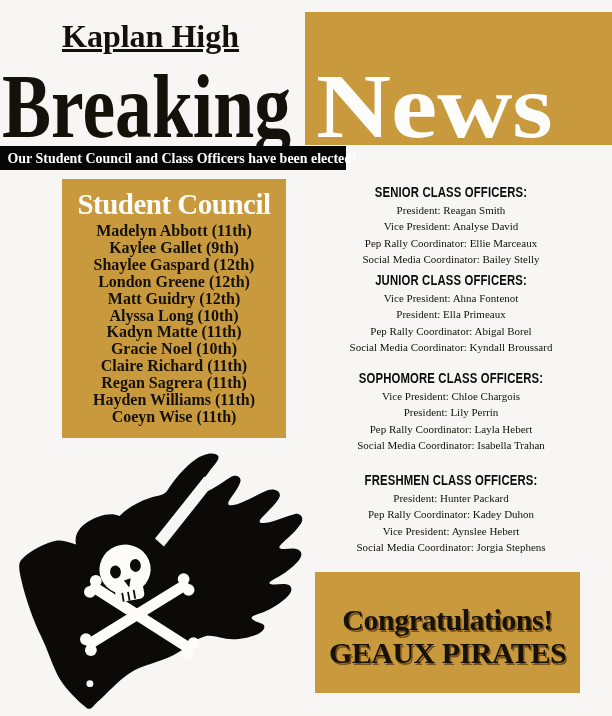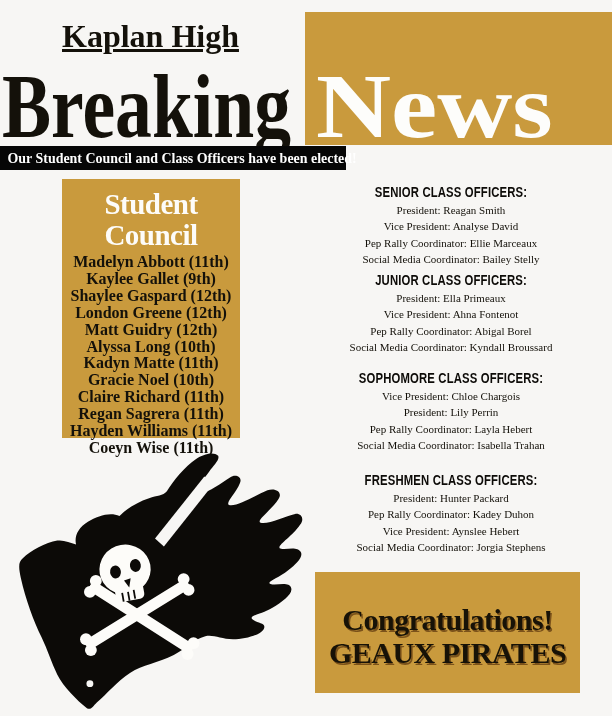--- a/index.html
+++ b/index.html
@@ -14,21 +14,21 @@
   }
   .headline{position:absolute; top:60px; margin:0; font-weight:bold; font-size:92px; line-height:1; white-space:nowrap;}
   .headline.black{left:2px; color:#14110a; transform:scaleX(0.80); transform-origin:0 0;}
   .headline.white{left:316px; color:#fdfdfb; transform:scaleX(1.13); transform-origin:0 0;}
   .banner{
     position:absolute; left:0; top:146px; width:346px; height:24px; background:#060606;
     color:#ffffff; font-weight:bold; font-size:15px; line-height:24px;
   }
   .banner span{display:inline-block; padding-left:8px; transform:scaleX(0.93); transform-origin:0 50%; white-space:nowrap;}
   .council{
-    position:absolute; left:62px; top:179px; width:178px; height:259px; background:#c99a3d;
+    position:absolute; left:62px; top:179px; width:224px; height:259px; background:#c99a3d;
     text-align:center;
   }
   .council h3{
     margin:10px 0 3px 0; color:#fdfcf9; font-size:29px; line-height:31px;
     font-weight:bold; letter-spacing:-0.5px;
   }
   .council .member{font-size:16px; font-weight:bold; line-height:16.9px; color:#14110a; white-space:nowrap;}
   .officers{position:absolute; left:290px; width:322px; text-align:center;}
   .officers.s0{top:184px;} .officers.s1{top:272px;} .officers.s2{top:370px;} .officers.s3{top:472px;}
   .officers h4{
@@ -83,22 +83,22 @@
   <section class="officers s0">
     <h4>SENIOR CLASS OFFICERS:</h4>
     <div class="oline">President: Reagan Smith</div>
     <div class="oline">Vice President: Analyse David</div>
     <div class="oline">Pep Rally Coordinator: Ellie Marceaux</div>
     <div class="oline">Social Media Coordinator: Bailey Stelly</div>
   </section>
 
   <section class="officers s1">
     <h4>JUNIOR CLASS OFFICERS:</h4>
+    <div class="oline">Vice President: Ahna Fontenot</div>
     <div class="oline">President: Ella Primeaux</div>
-    <div class="oline">Vice President: Ahna Fontenot</div>
     <div class="oline">Pep Rally Coordinator: Abigal Borel</div>
     <div class="oline">Social Media Coordinator: Kyndall Broussard</div>
   </section>
 
   <section class="officers s2">
     <h4>SOPHOMORE CLASS OFFICERS:</h4>
     <div class="oline">Vice President: Chloe Chargois</div>
     <div class="oline">President: Lily Perrin</div>
     <div class="oline">Pep Rally Coordinator: Layla Hebert</div>
     <div class="oline">Social Media Coordinator: Isabella Trahan</div>

